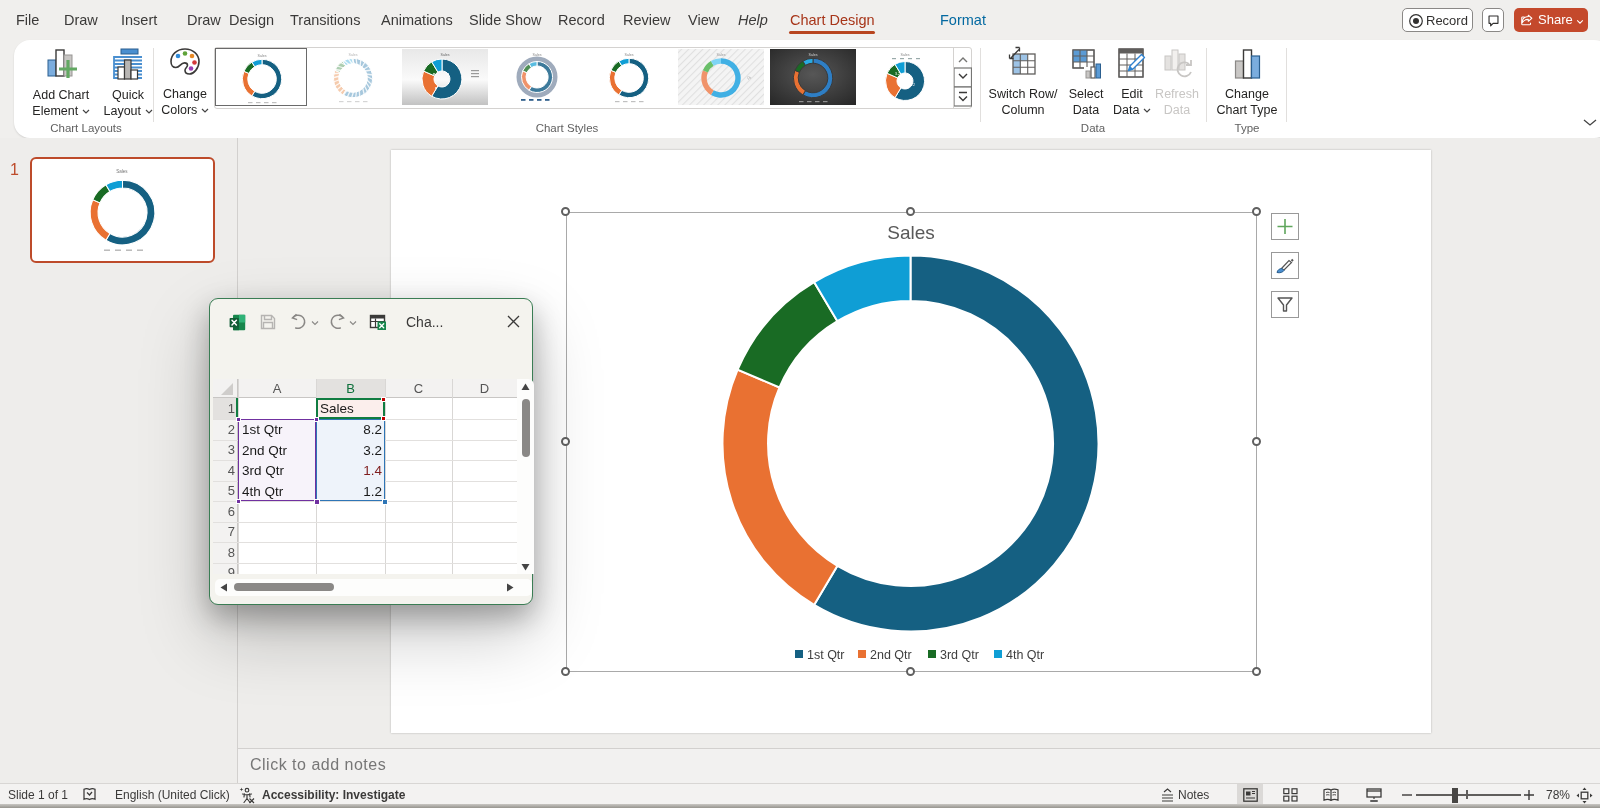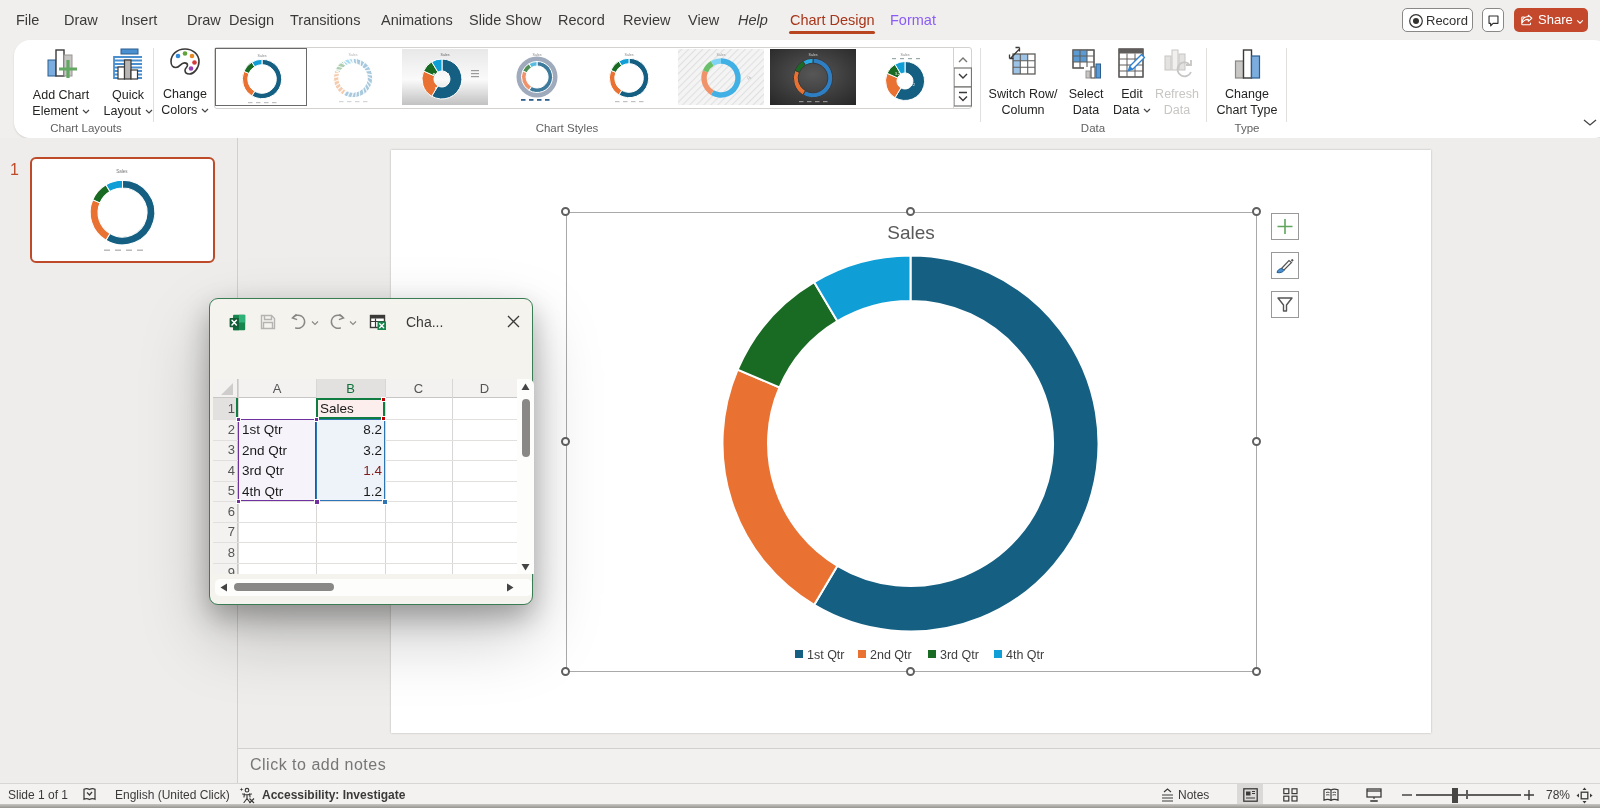--- a/index.html
+++ b/index.html
@@ -43,21 +43,21 @@
 <span class="mi" style="left:187px;">Draw</span>
 <span class="mi" style="left:229px;">Design</span>
 <span class="mi" style="left:290px;">Transitions</span>
 <span class="mi" style="left:381px;">Animations</span>
 <span class="mi" style="left:469px;">Slide Show</span>
 <span class="mi" style="left:558px;">Record</span>
 <span class="mi" style="left:623px;">Review</span>
 <span class="mi" style="left:688px;">View</span>
 <span class="mi" style="left:738px;font-style:italic;">Help</span>
 <span class="mi" style="left:790px;color:#a73519;">Chart Design</span>
-<span class="mi" style="left:890px;color:#8b5cf6;">Format</span>
+<span class="mi" style="left:940px;color:#0369a1;">Format</span>
 <div class="abs" style="left:789px;top:31px;width:86px;height:3px;background:#b8451f;border-radius:2px;"></div>
 <div class="abs" style="left:1402px;top:8px;width:71px;height:24px;border:1px solid #8a8886;border-radius:5px;background:#fff;">
   <svg class="abs" style="left:5px;top:3.5px;" width="16" height="16" viewBox="0 0 16 16">
         <circle cx="8" cy="8" r="6.3" fill="none" stroke="#323130" stroke-width="1.2"></circle>
         <circle cx="8" cy="8" r="3" fill="#323130"></circle>
       </svg>
   <span class="abs" style="left:23px;top:3.5px;font-size:13px;color:#323130;">Record</span>
 </div>
 <div class="abs" style="left:1482px;top:8px;width:22px;height:24px;border:1px solid #8a8886;border-radius:5px;background:#fff;">
   <svg class="abs" style="left:4px;top:4.5px;" width="13" height="13" viewBox="0 0 16 16">

